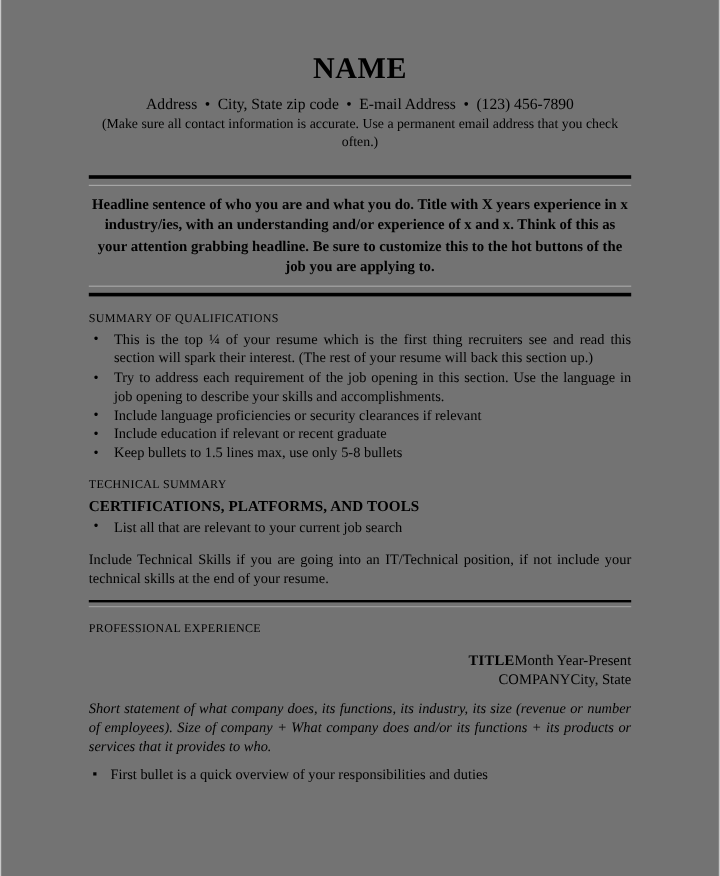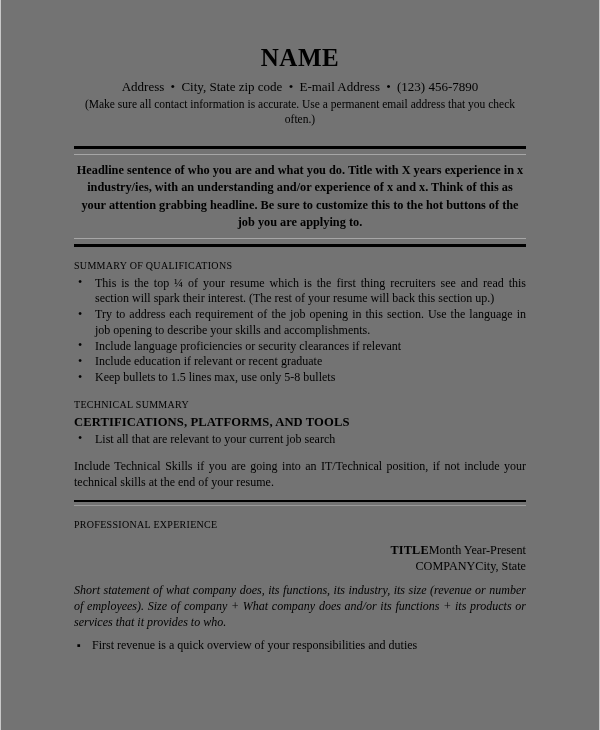--- a/index.html
+++ b/index.html
@@ -221,19 +221,19 @@
       <div class="exp-head">
         <div class="left bold">TITLE</div>
         <div class="right">Month Year-Present</div>
       </div>
       <div class="exp-head">
         <div class="left">COMPANY</div>
         <div class="right">City, State</div>
       </div>
       <div class="exp-summary">Short statement of what company does, its functions, its industry, its size (revenue or number of employees).  Size of company + What company does and/or its functions + its products or services that it provides to who.</div>
       <ul class="bullets square">
-        <li>First revenue is a quick overview of your responsibilities and duties</li>
+        <li>First bullet is a quick overview of your responsibilities and duties</li>
 
       </ul>
     </div>
 
   </div>
 </div>
 
 </body></html>

